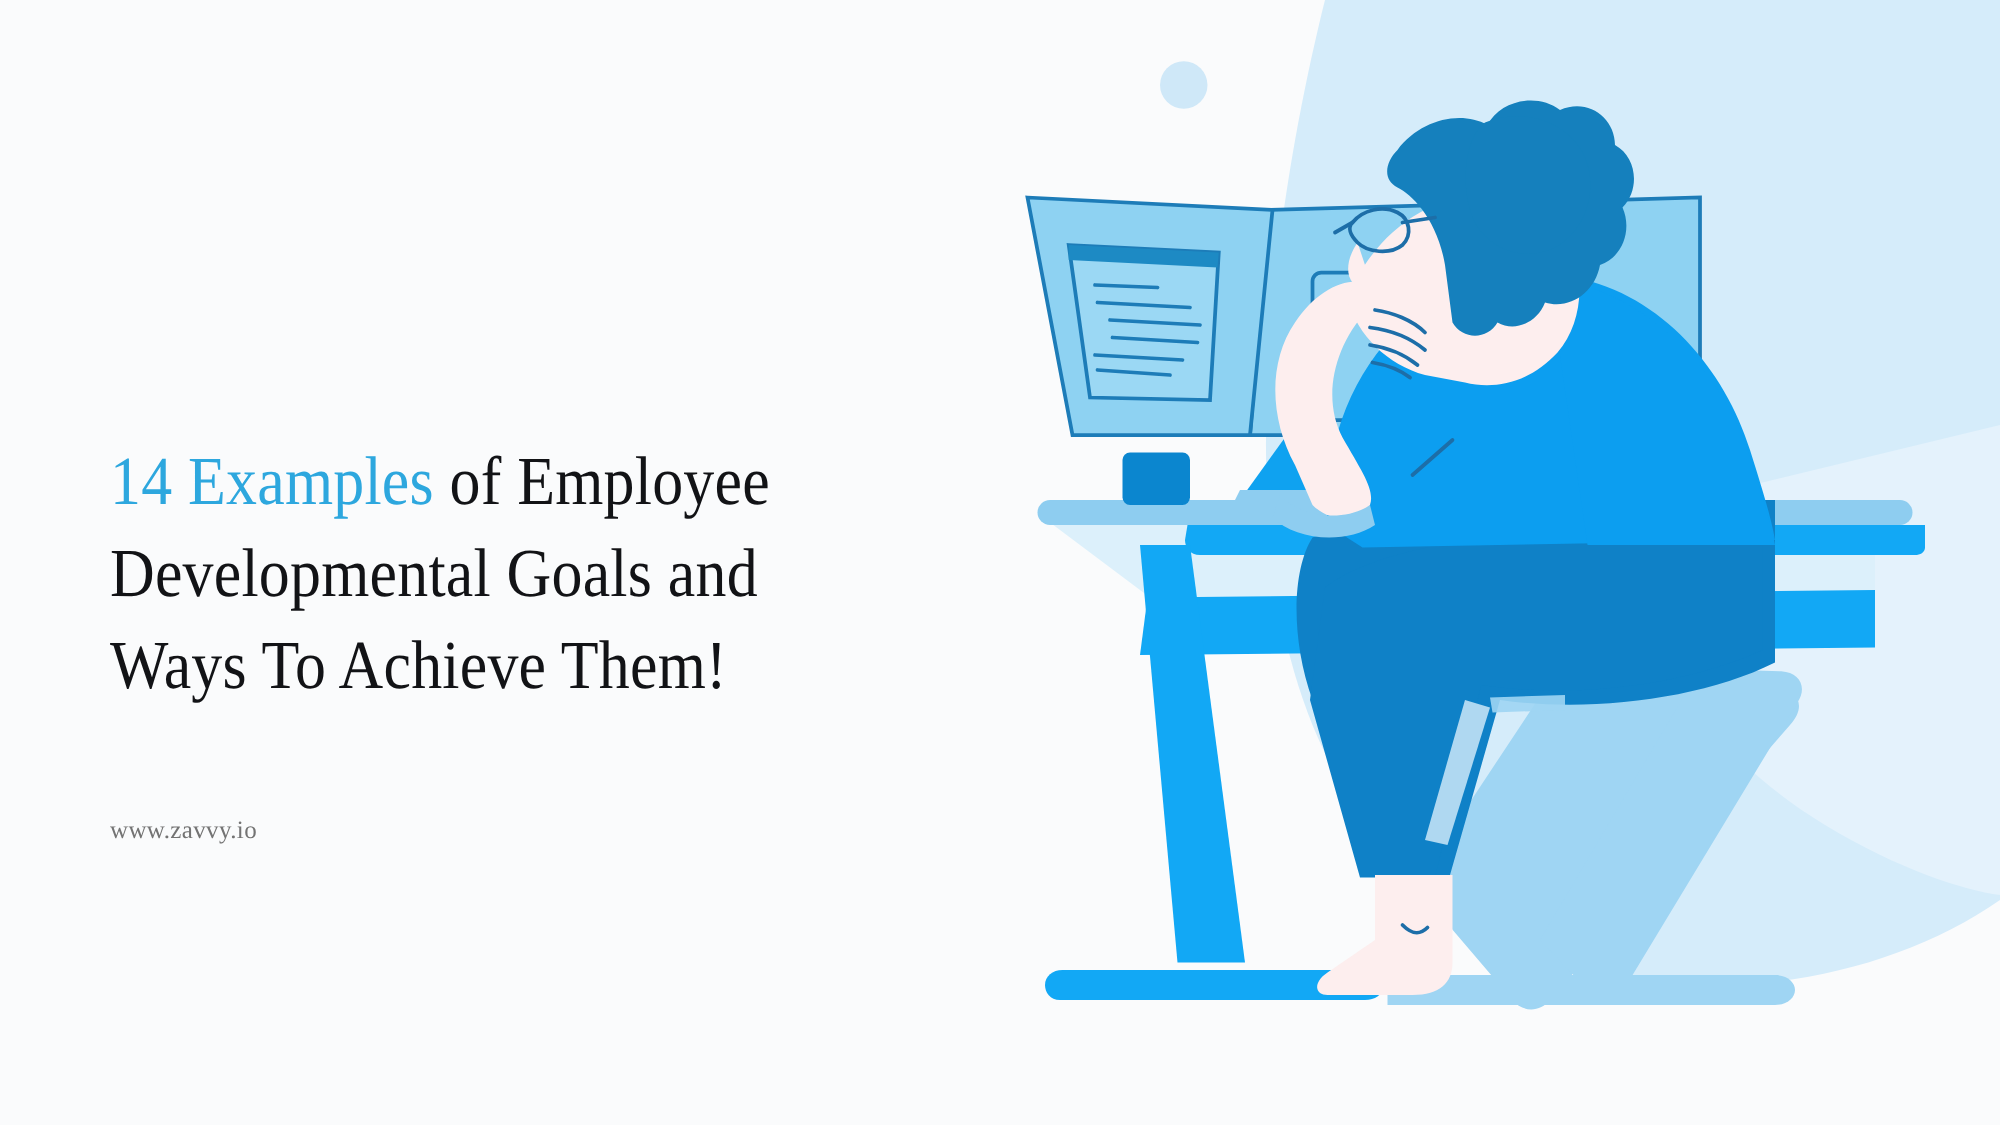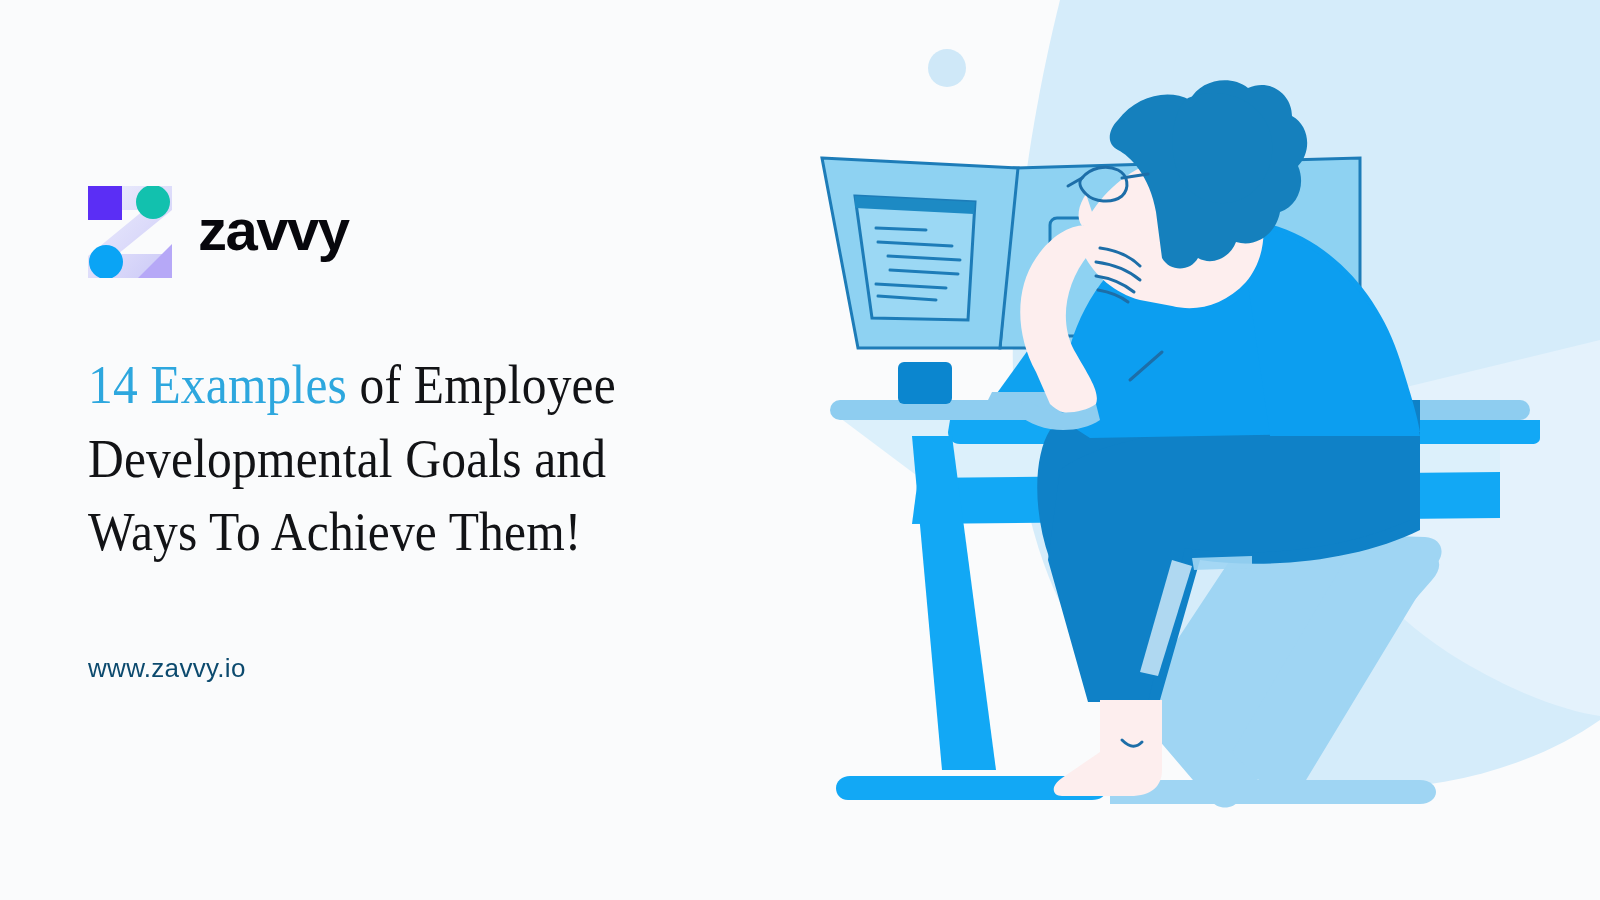--- a/index.html
+++ b/index.html
@@ -62,65 +62,41 @@
     font-weight:400;
     transform:scaleX(0.90);
     transform-origin:left top;
   }
   .headline .hl-accent { color:#2da7de; }
 
   
   .site-url {
     position:absolute;
     left:0; top:653px;
-    font-family:Liberation Sans, sans-serif;
-    font-size:26px;
+    font-family:Liberation Serif, serif;
+    font-size:20px;
     letter-spacing:0.3px;
-    color:#0c4a6e;
+    color:#737373;
   }
 
   
   .illustration {
     position:absolute;
     right:0; top:0;
     width:800px; height:900px;
   }
   .illustration svg { display:block; }
 </style>
 </head>
 <body>
 
 <div class="canvas">
 
   <div class="left-col">
 
-    <div class="logo-row">
-      <div class="logo-mark">
-        <svg width="84" height="92" viewBox="0 0 84 92" xmlns="http://www.w3.org/2000/svg">
-          <defs>
-            <linearGradient id="zgrad" x1="0" y1="0" x2="1" y2="1">
-              <stop offset="0%" stop-color="#eef0fd"></stop>
-              <stop offset="55%" stop-color="#dcdbfa"></stop>
-              <stop offset="100%" stop-color="#c9c7f6"></stop>
-            </linearGradient>
-          </defs>
-
-          <path d="M12 0 H84 V24 L30 68 H84 V92 H0 V70 L56 24 H12 Z" fill="url(#zgrad)"></path>
-
-          <rect x="0" y="0" width="34" height="34" fill="#5b2ef5"></rect>
-
-          <circle cx="65" cy="16" r="17" fill="#12c1ae"></circle>
-
-          <circle cx="18" cy="76" r="17" fill="#0aa4f5"></circle>
-
-          <path d="M84 58 V92 H50 Z" fill="#b6a8f7"></path>
-        </svg>
-      </div>
-      <div class="logo-word">zavvy</div>
-    </div>
 
     <h1 class="headline"><span class="hl-accent">14 Examples</span><span> of Employee Developmental Goals and Ways To Achieve Them!</span></h1>
 
     <div class="site-url">www.zavvy.io</div>
   </div>
 
   <div class="illustration">
     <svg width="800" height="900" viewBox="0 0 800 900" xmlns="http://www.w3.org/2000/svg">
 
       <g>

